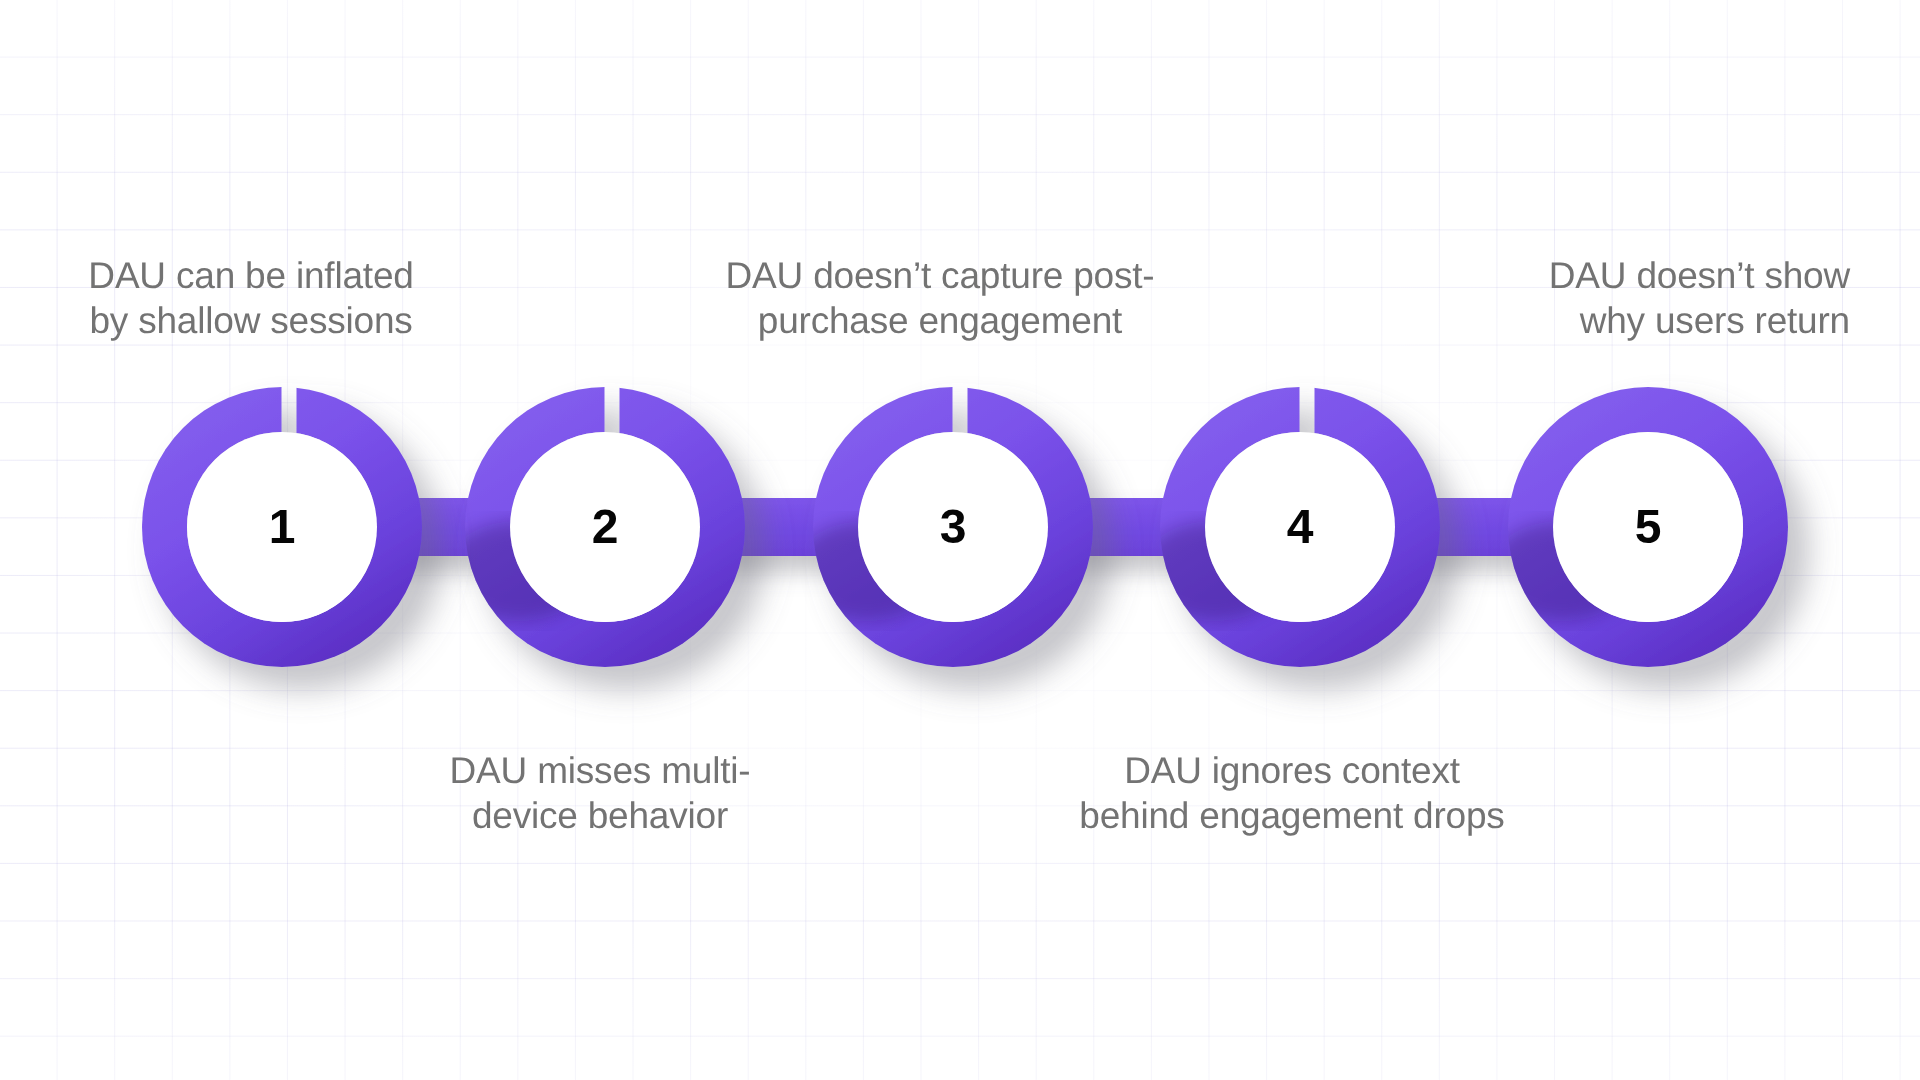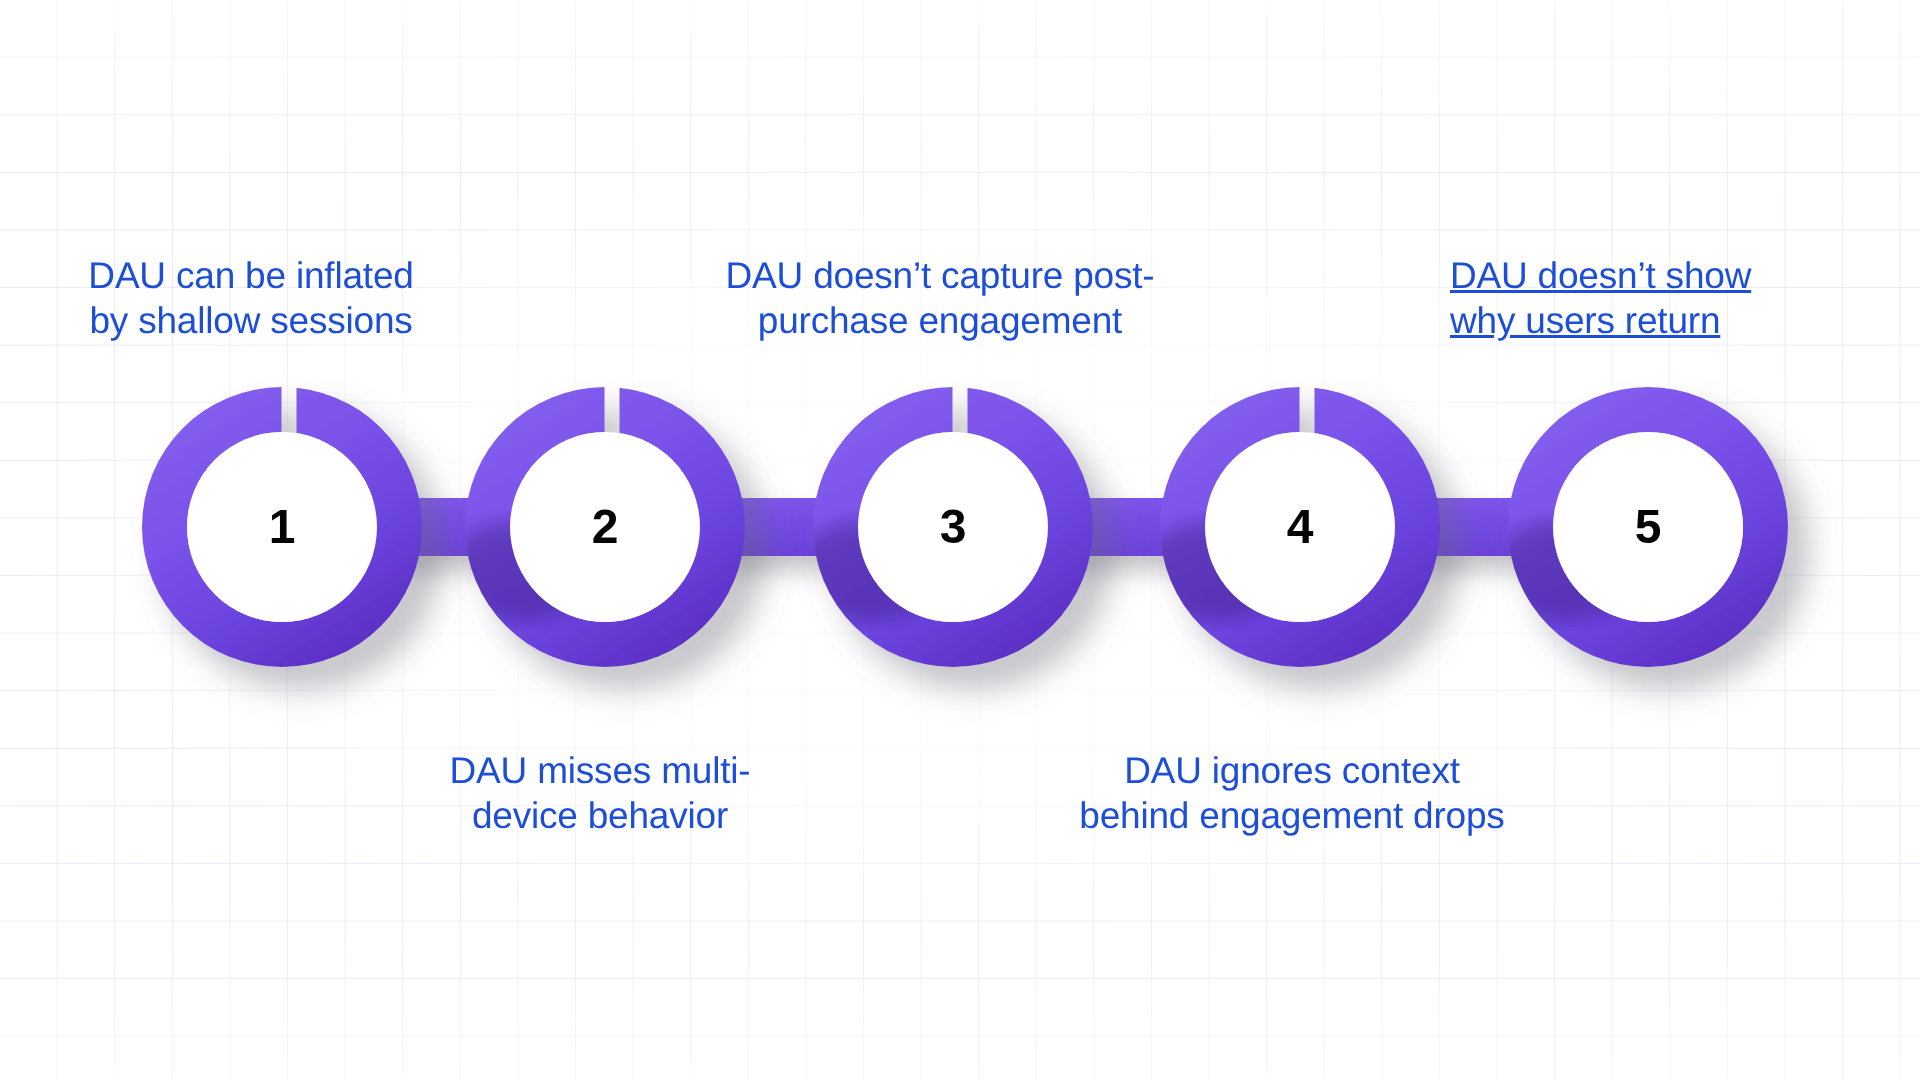--- a/index.html
+++ b/index.html
@@ -46,34 +46,34 @@
     position: absolute;
     left: 0;
     top: 0;
     width: 1920px;
     height: 1080px;
   }
 
   
   .label {
     position: absolute;
-    color: #1d4ed8;
+    color: #737373;
     font-family: "Liberation Sans", sans-serif;
     font-size: 37px;
     line-height: 45px;
     font-weight: 400;
     letter-spacing: -0.2px;
     white-space: pre-line;
     text-rendering: geometricPrecision;
   }
   .label-1 { left: 36px;   top: 253px; width: 430px; text-align: center; }
   .label-2 { left: 385px;  top: 748px; width: 430px; text-align: center; }
   .label-3 { left: 690px;  top: 253px; width: 500px; text-align: center; }
   .label-4 { left: 1042px; top: 748px; width: 500px; text-align: center; }
-  .label-5 { left: 1450px; top: 253px; width: 400px; text-align: left; text-decoration: underline; }
+  .label-5 { left: 1450px; top: 253px; width: 400px; text-align: right; }
 
   .step-number {
     position: absolute;
     font-family: "Liberation Sans", sans-serif;
     font-size: 48px;
     font-weight: 700;
     color: #050505;
     width: 120px;
     text-align: center;
     line-height: 1;

